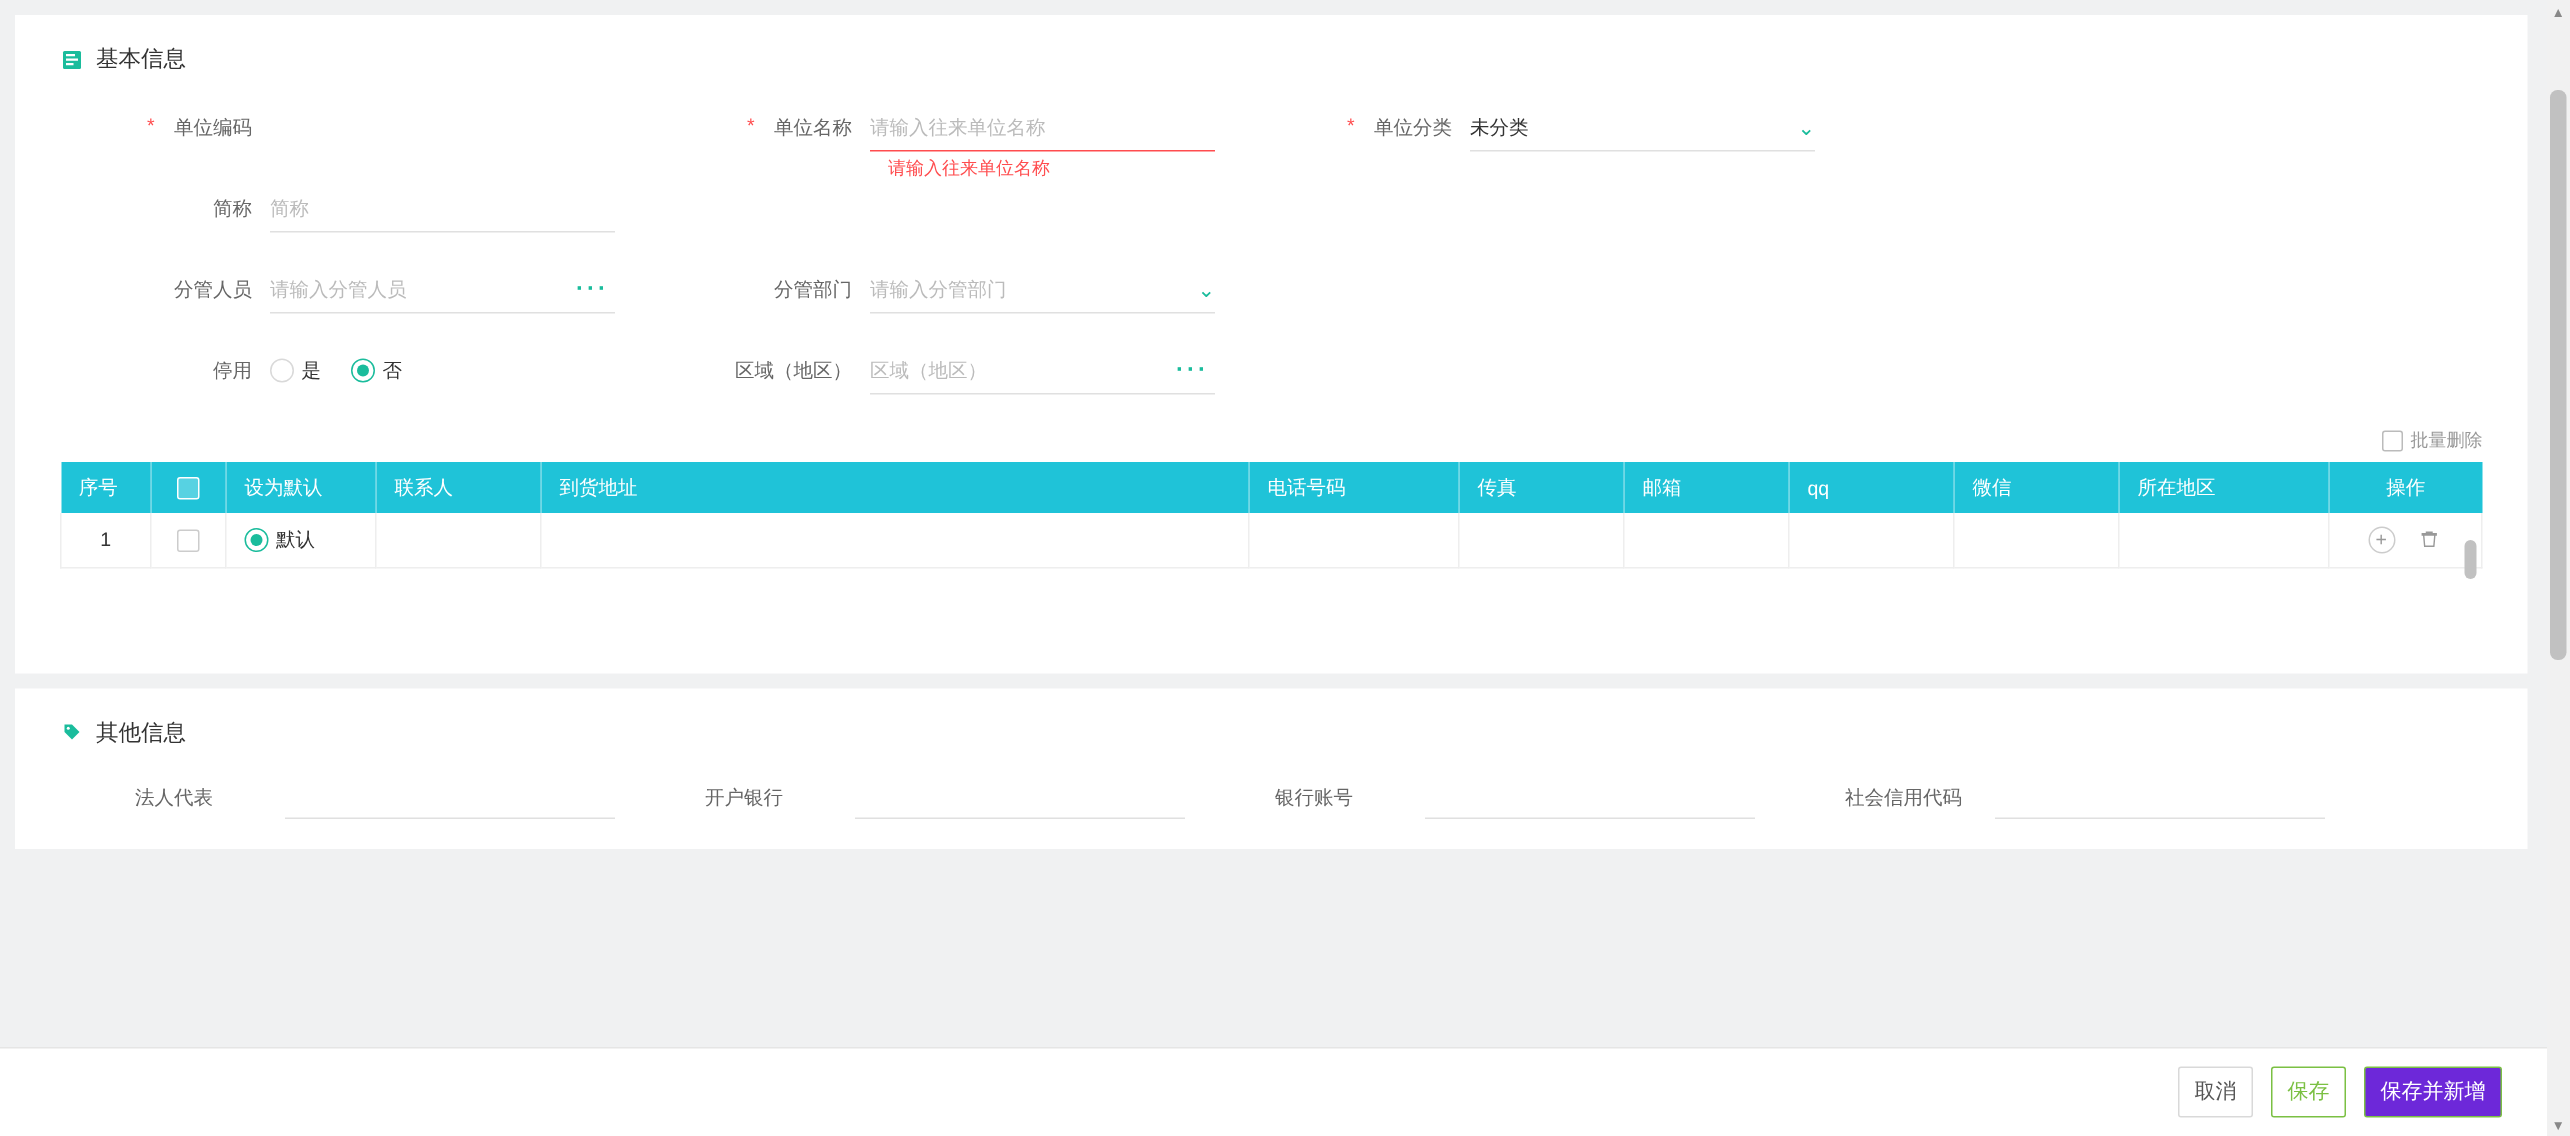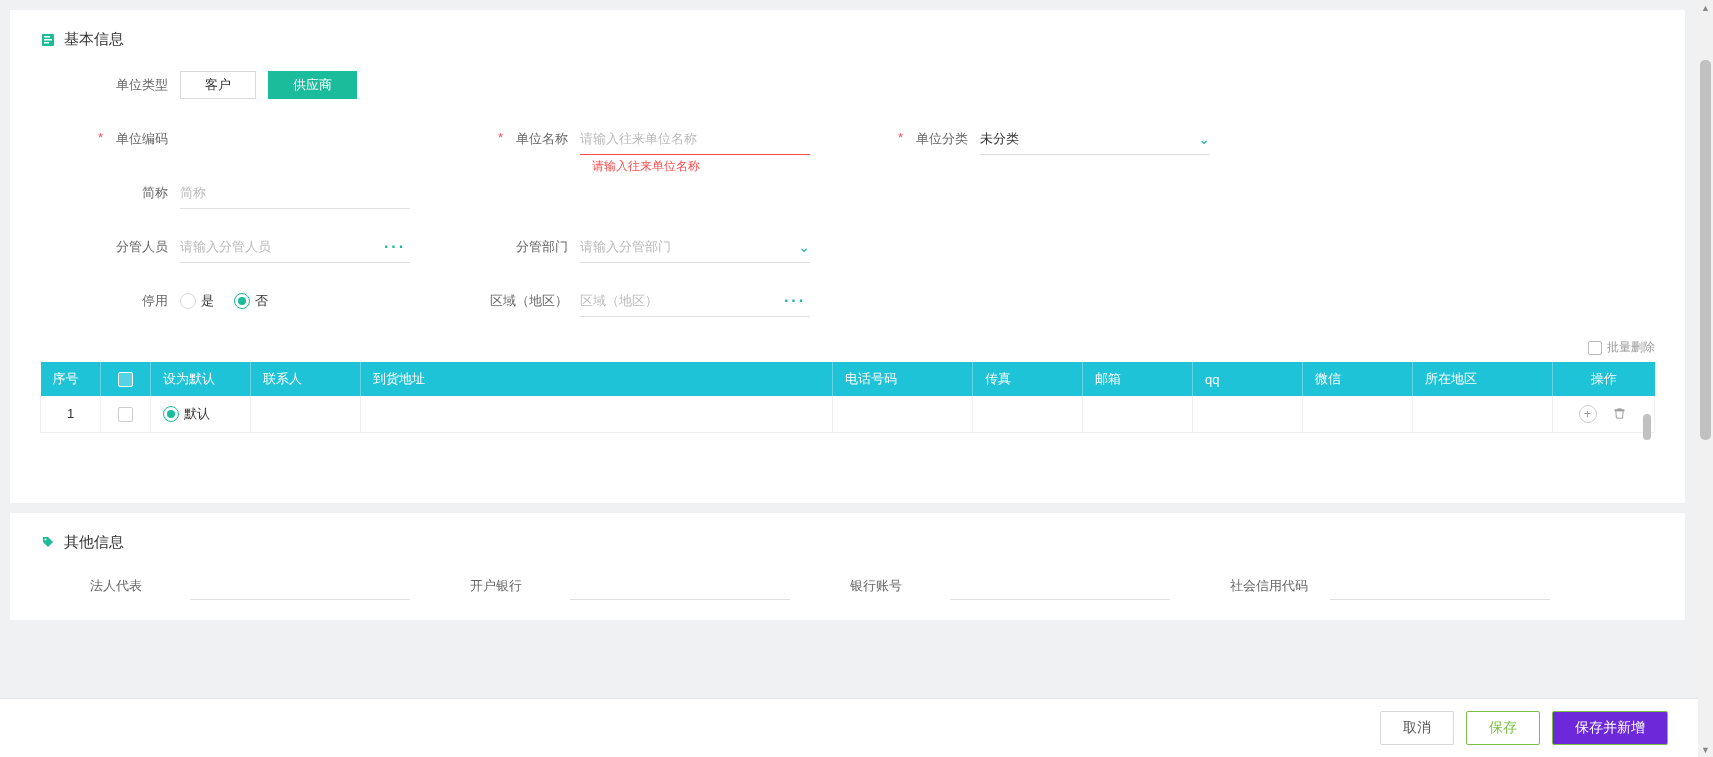--- a/index.html
+++ b/index.html
@@ -207,21 +207,21 @@
       bottom: 0; left: 0; right: 15px;
       background: #fff;
       border-top: 1px solid #e5e5e5;
       padding: 12px 30px;
       display: flex;
       justify-content: flex-end;
       gap: 12px;
     }
     .footer-btn {
       height: 34px;
-      padding: 0 22px;
+      padding: 0 10px;
       border-radius: 2px;
       cursor: pointer;
       font-size: 14px;
     }
     .btn-cancel { background: #fff; border: 1px solid #d9d9d9; color: #555; }
     .btn-save-outline { background: #fff; border: 1px solid #7bc043; color: #7bc043; }
     .btn-save-primary { background: #6d28d9; border: 1px solid #7bc043; color: #fff; }
     .scroll-gutter {
       position: fixed; right: 0; top: 0; bottom: 0; width: 15px;
       background: #f1f1f1;
@@ -276,29 +276,20 @@
         <svg width="14" height="14" viewBox="0 0 14 14">
             <rect x="1" y="1" width="12" height="12" rx="1" fill="#1abc9c"></rect>
             <rect x="3" y="3" width="6" height="1.5" fill="#fff"></rect>
             <rect x="3" y="6" width="8" height="1.5" fill="#fff"></rect>
             <rect x="3" y="9" width="5" height="1.5" fill="#fff"></rect>
           </svg>
       </span>
       <span class="section-title">基本信息</span>
     </div>
 
-    <div class="form-row">
-      <div class="form-item">
-        <div class="label">单位类型</div>
-        <div class="btn-group">
-          <button class="tab-btn">客户</button>
-          <button class="tab-btn active-teal">供应商</button>
-        </div>
-      </div>
-    </div>
 
     <div class="form-row">
       <div class="form-item w-wide">
         <div class="label required">单位编码</div>
       </div>
       <div class="form-item w-wide" style="position:relative;">
         <div class="label required">单位名称</div>
         <input class="text-input error" placeholder="请输入往来单位名称" style="">
         <div class="error-msg">请输入往来单位名称</div>
       </div>

